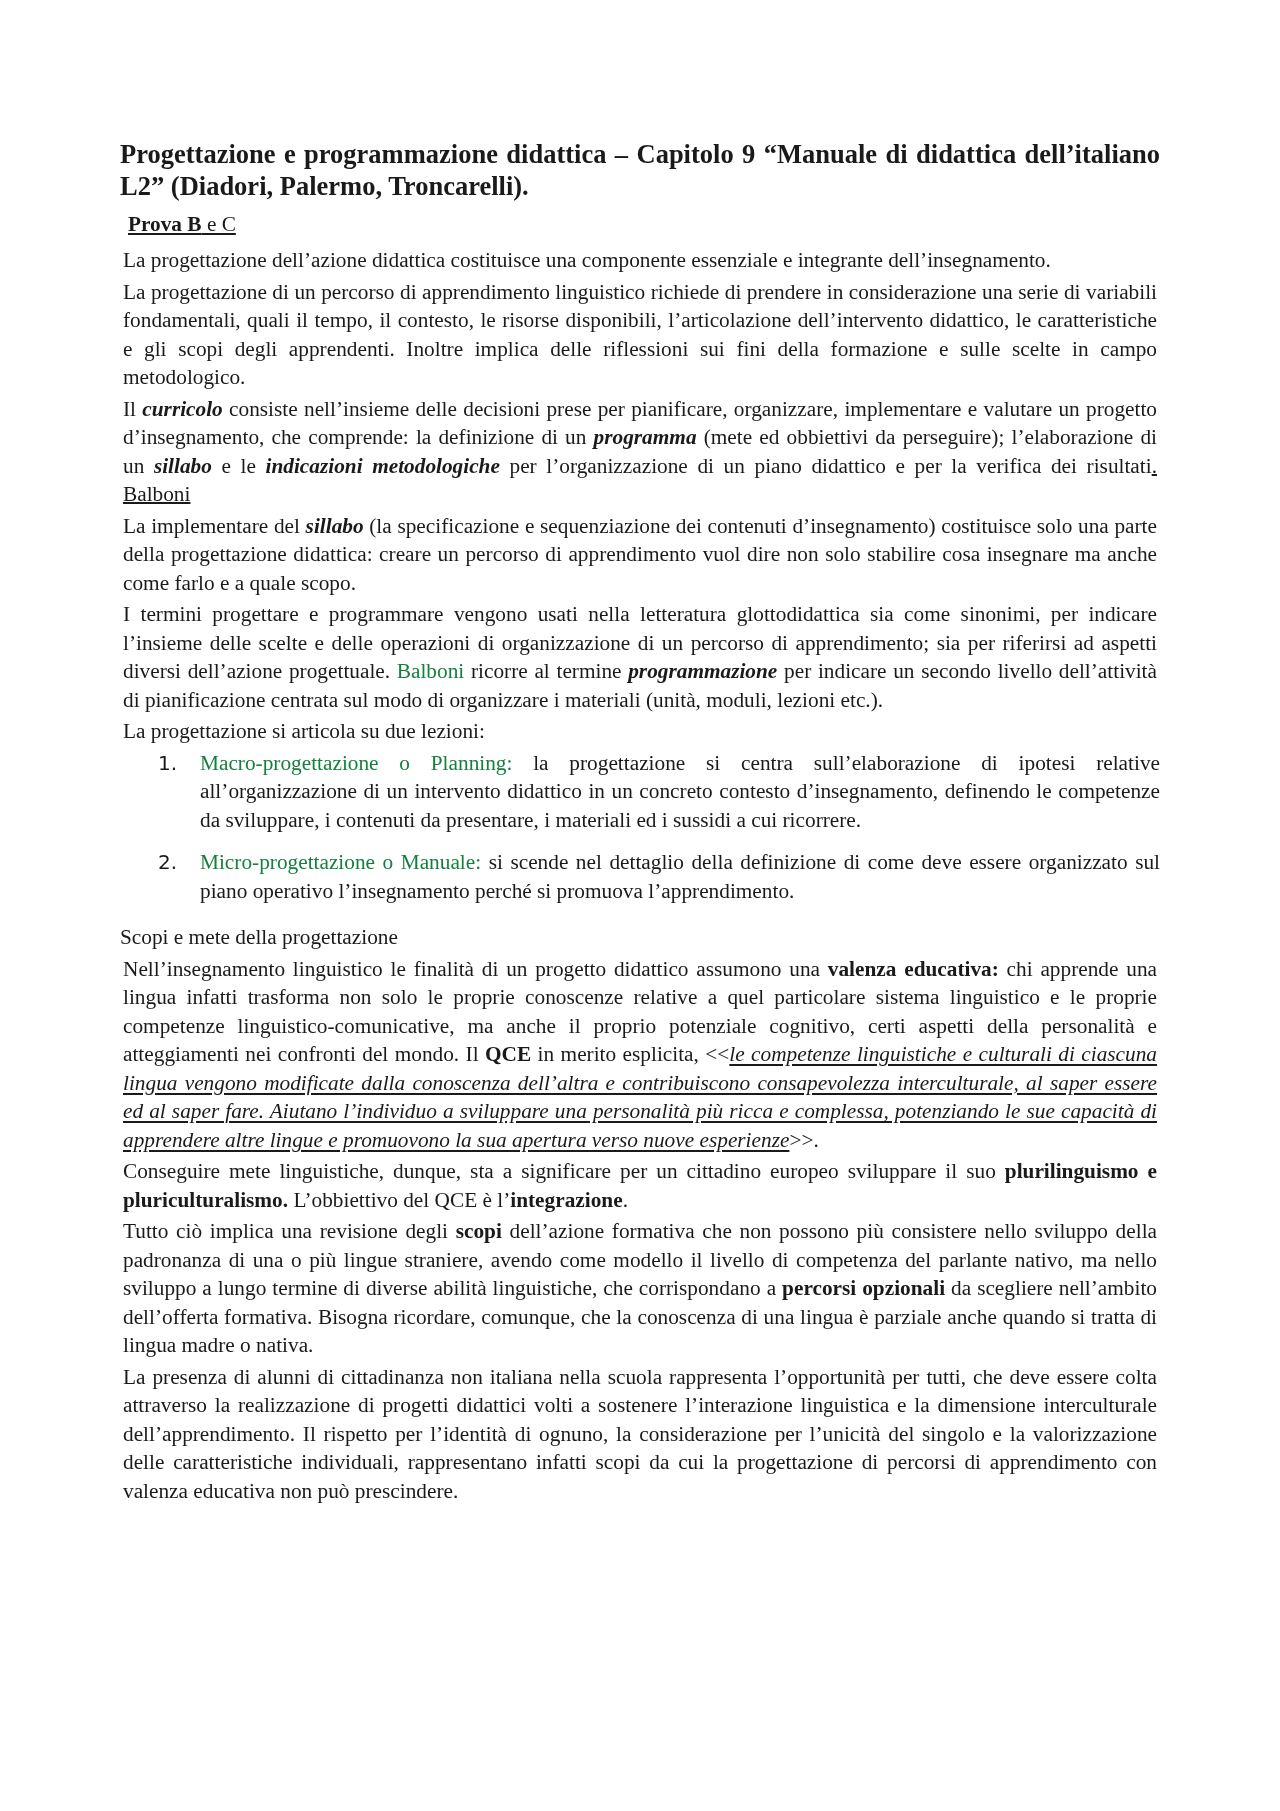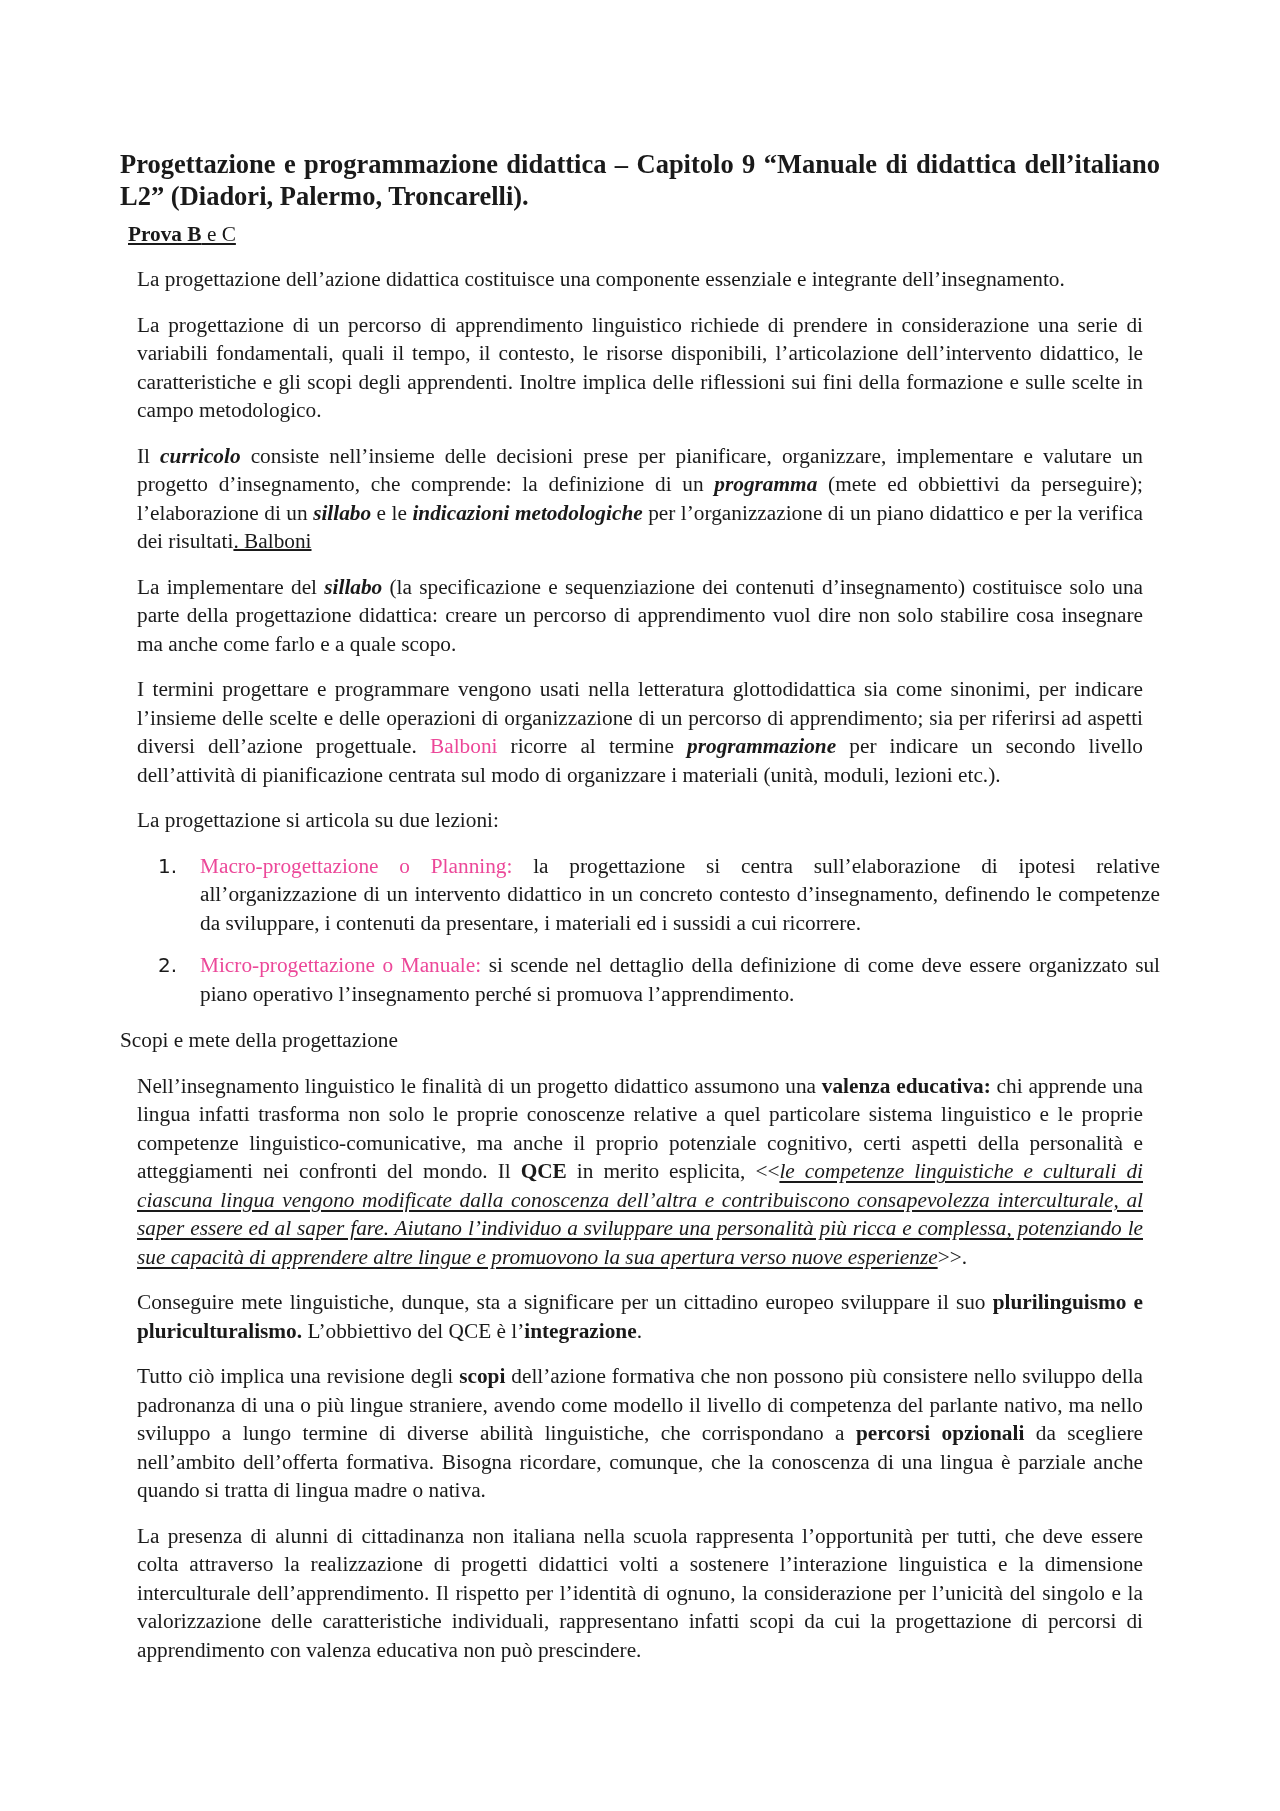--- a/index.html
+++ b/index.html
@@ -7,21 +7,21 @@
       width: 1280px;
       height: 1811px;
       position: relative;
       overflow: hidden;
       font-family: "Liberation Serif", "DejaVu Serif", serif;
       color: #1a1a1a;
     }
     .page {
       position: absolute;
       left: 120px;
-      top: 148px;
+      top: 138px;
       width: 1040px;
       font-size: 21.3px;
       line-height: 28.5px;
     }
     .title {
       font-weight: bold;
       font-size: 26.5px;
       line-height: 32px;
       text-align: justify;
       text-align-last: left;
@@ -29,24 +29,24 @@
     }
     .prova {
       margin: 8px;
       line-height: 28px;
       text-decoration: underline;
       text-decoration-thickness: 2px;
       text-underline-offset: 2px;
     }
     .prova b { font-weight: bold; }
     p {
-      margin: 17px;
+      margin: 3px;
       text-align: justify;
     }
-    .red { color: #ec4899; }
+    .red { color: #15803d; }
     b, .b { font-weight: bold; }
     .bi { font-weight: bold; font-style: italic; }
     .u { text-decoration: underline; text-decoration-thickness: 1.5px; font-family: Liberation Serif, serif; }
     .quote {
       font-style: italic;
       text-decoration: underline;
       text-decoration-thickness: 2px;
       text-underline-offset: 3px;
     }
     ol {

